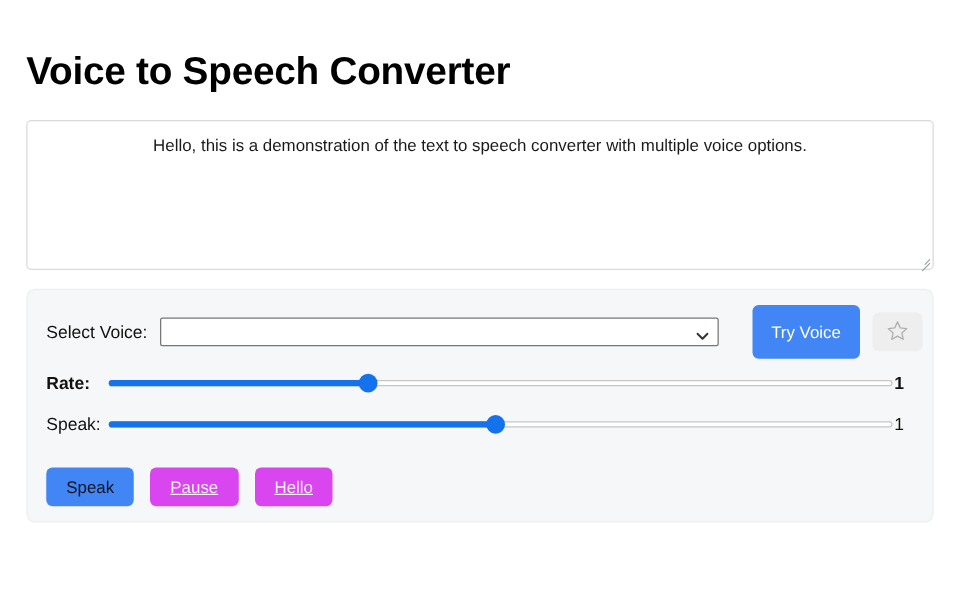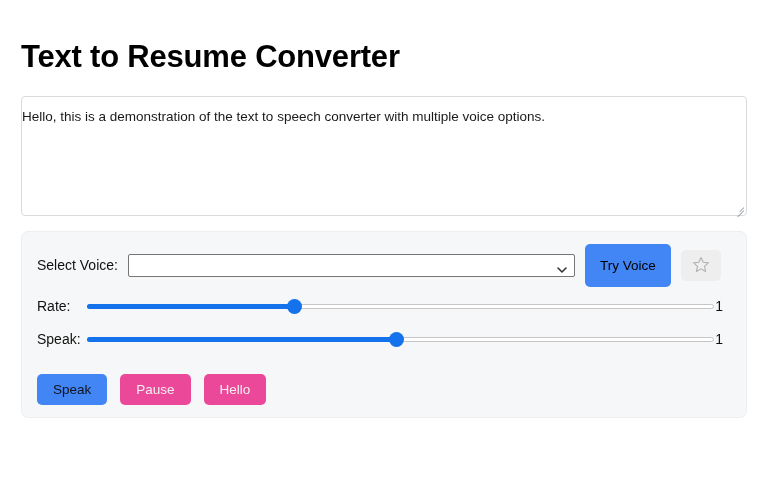--- a/index.html
+++ b/index.html
@@ -35,31 +35,32 @@
     white-space: nowrap;
   }
 
   
   .text-input {
     position: absolute;
     left: 21px;
     top: 96px;
     width: 726px;
     height: 120px;
-    padding: 10px 0;
+    padding: 10px 17px;
     font-family: "Liberation Sans", sans-serif;
     font-size: 13.5px;
     line-height: 19px;
     color: #1a1a1a;
     background: #ffffff;
     border: 1px solid #d9dadc;
     border-radius: 4px;
     resize: none;
     outline: none;
     overflow: hidden;
+    text-align: center;
   }
   .resize-grip {
     position: absolute;
     left: 731px;
     top: 200px;
     width: 14px;
     height: 14px;
     pointer-events: none;
   }
   .resize-grip span {
@@ -121,26 +122,26 @@
   }
   .select-chevron {
     position: absolute;
     right: 8px;
     top: 7px;
     width: 10px;
     height: 10px;
     pointer-events: none;
   }
   .try-voice-button {
-    margin-left: 10px;
+    margin-left: 27px;
     height: 43px;
     padding: 0 15px;
     font-family: "Liberation Sans", sans-serif;
     font-size: 13.5px;
-    color: #000000;
+    color: #ffffff;
     background: #4285f4;
     border: none;
     border-radius: 5px;
     cursor: pointer;
   }
   .favorite-button {
     margin-left: 10px;
     width: 40px;
     height: 31px;
     display: flex;
@@ -155,21 +156,21 @@
 
   
   .slider-row {
     position: absolute;
     left: 15px;
     display: flex;
     align-items: center;
     width: 700px;
     height: 20px;
   }
-  .slider-row.rate  { top: 64px; }
+  .slider-row.rate  { top: 64px; font-weight: bold; }
   .slider-row.pitch { top: 97px; }
   .slider-label {
     width: 51px;
     font-size: 14px;
     line-height: 20px;
     color: #111111;
     white-space: nowrap;
   }
   .range-holder {
     position: relative;
@@ -231,31 +232,32 @@
     font-size: 13.5px;
     border: none;
     border-radius: 5px;
     cursor: pointer;
   }
   .action-button.primary {
     background: #4285f4;
     color: #10131a;
   }
   .action-button.disabled {
-    background: #ec4899;
+    background: #d946ef;
     color: #f0f0f0;
     cursor: default;
+    text-decoration: underline;
   }
 </style>
 </head>
 <body>
 
 <div class="page">
 
-  <h1 class="page-title">Text to Resume Converter</h1>
+  <h1 class="page-title">Voice to Speech Converter</h1>
 
   <textarea class="text-input" placeholder="Enter text to speak" style="">Hello, this is a demonstration of the text to speech converter with multiple voice options.</textarea>
   <div class="resize-grip">
     <span></span>
       <span></span>
   </div>
 
   <div class="controls-panel">
 
     <div class="voice-row">

